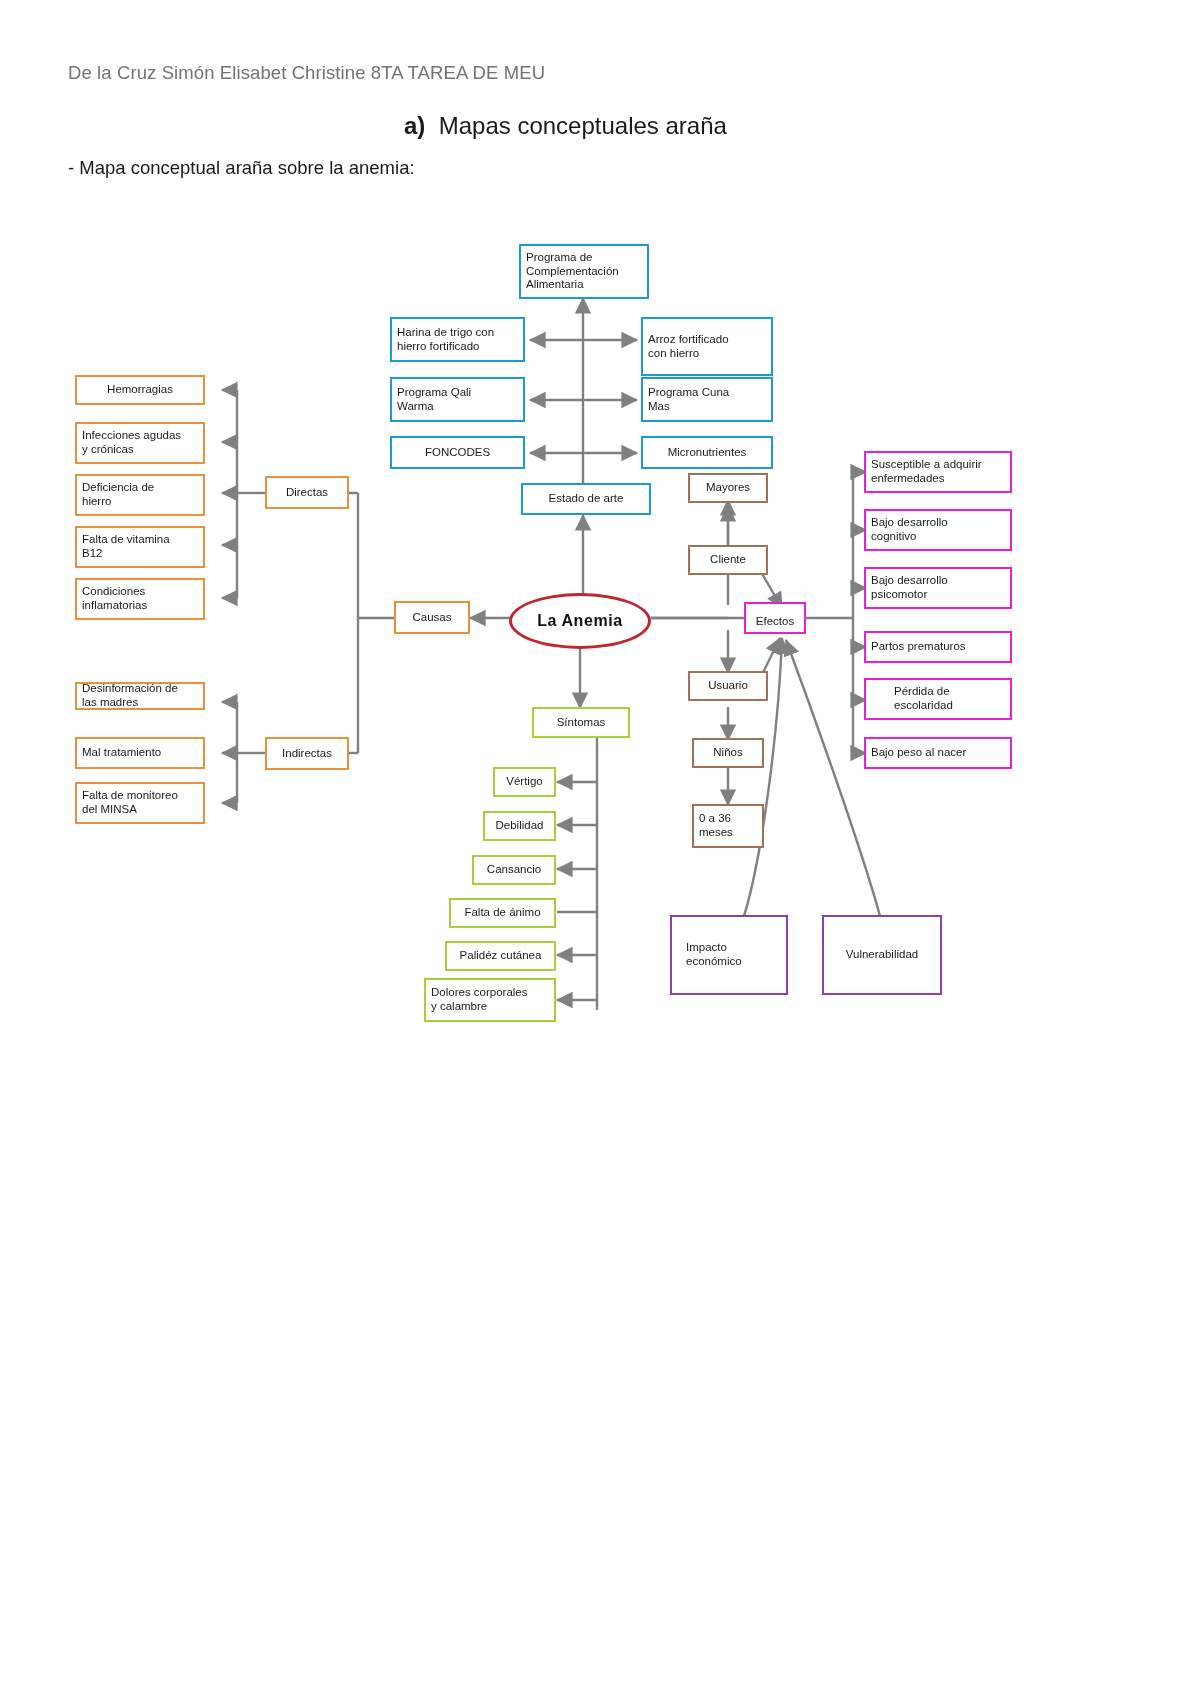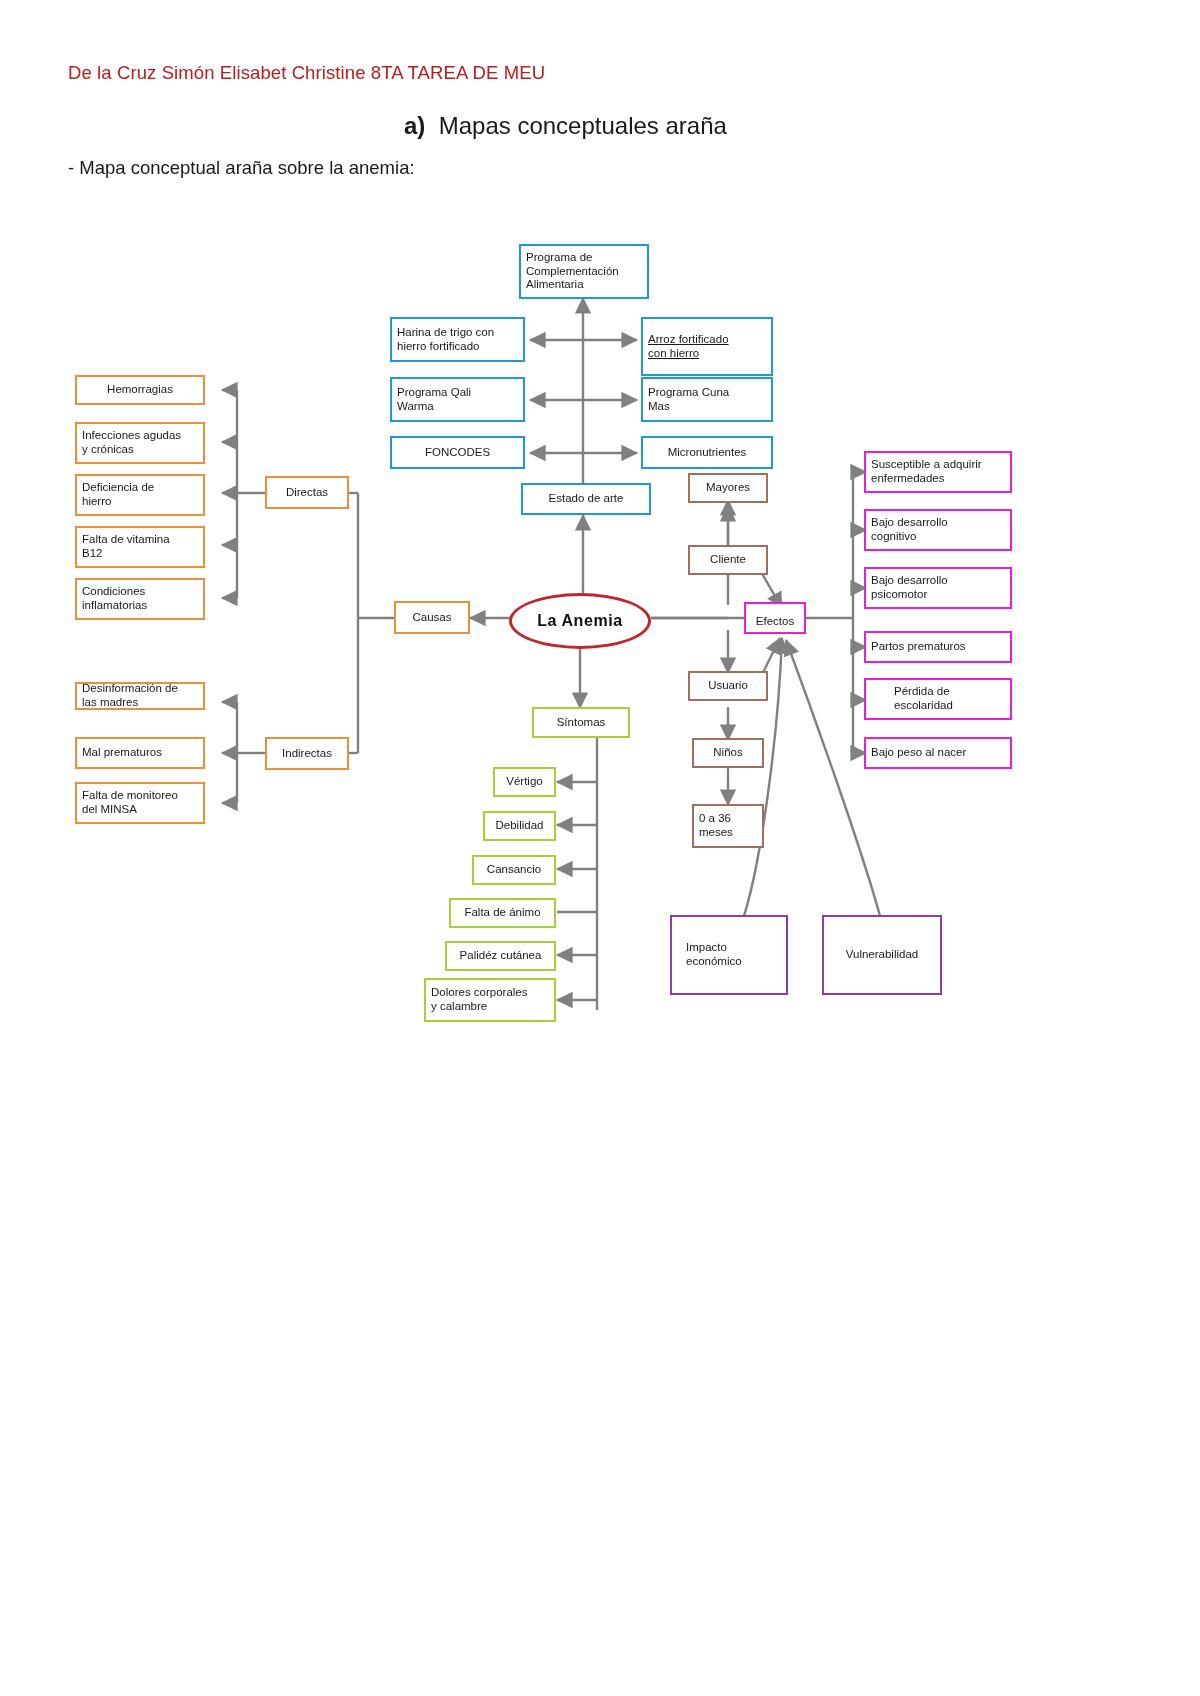--- a/index.html
+++ b/index.html
@@ -7,21 +7,21 @@
   body {
     width:1200px; height:1696px;
     background:#ffffff;
     font-family:"Liberation Sans", sans-serif;
     position:relative;
     overflow:hidden;
   }
   .doc-header { position:absolute; left:0; top:0; width:1200px; }
   .hdr-line1 {
     position:absolute; left:68px; top:62px;
-    font-size:18.5px; color:#b91c1c; white-space:nowrap;
+    font-size:18.5px; color:#737373; white-space:nowrap;
     letter-spacing:0.1px;
   }
   .hdr-line2 {
     position:absolute; left:404px; top:112px;
     font-size:24px; color:#1a1a1a; white-space:nowrap;
   }
   .hdr-line2 .lbl { font-weight:bold; }
   .hdr-line3 {
     position:absolute; left:68px; top:157px;
     font-size:18.5px; color:#1a1a1a; white-space:nowrap;
@@ -155,21 +155,21 @@
 
   <div class="node b-blue" style="left:519px; top:34px; width:130px; height:55px;">
     <span>Programa de
 Complementación
 Alimentaria</span>
   </div>
   <div class="node b-blue" style="left:390px; top:107px; width:135px; height:45px;">
     <span>Harina de trigo con
 hierro fortificado</span>
   </div>
-  <div class="node b-blue" style="left:641px; top:107px; width:132px; height:59px;text-decoration:underline;">
+  <div class="node b-blue" style="left:641px; top:107px; width:132px; height:59px;">
     <span>Arroz fortificado
 con hierro</span>
   </div>
   <div class="node b-blue" style="left:390px; top:167px; width:135px; height:45px;">
     <span>Programa Qali
 Warma</span>
   </div>
   <div class="node b-blue" style="left:641px; top:167px; width:132px; height:45px;">
     <span>Programa Cuna
 Mas</span>
@@ -216,21 +216,21 @@
   <div class="node b-orange" style="left:75px; top:368px; width:130px; height:42px;">
     <span>Condiciones
 inflamatorias</span>
   </div>
 
   <div class="node b-orange" style="left:75px; top:472px; width:130px; height:28px;">
     <span>Desinformación de
 las madres</span>
   </div>
   <div class="node b-orange" style="left:75px; top:527px; width:130px; height:32px;">
-    <span>Mal prematuros</span>
+    <span>Mal tratamiento</span>
   </div>
   <div class="node b-orange" style="left:75px; top:572px; width:130px; height:42px;">
     <span>Falta de monitoreo
 del MINSA</span>
   </div>
 
   <div class="node b-green ctr" style="left:532px; top:497px; width:98px; height:31px;">
     <span>Síntomas</span>
   </div>
   <div class="node b-green ctr" style="left:493px; top:557px; width:63px; height:30px;">

